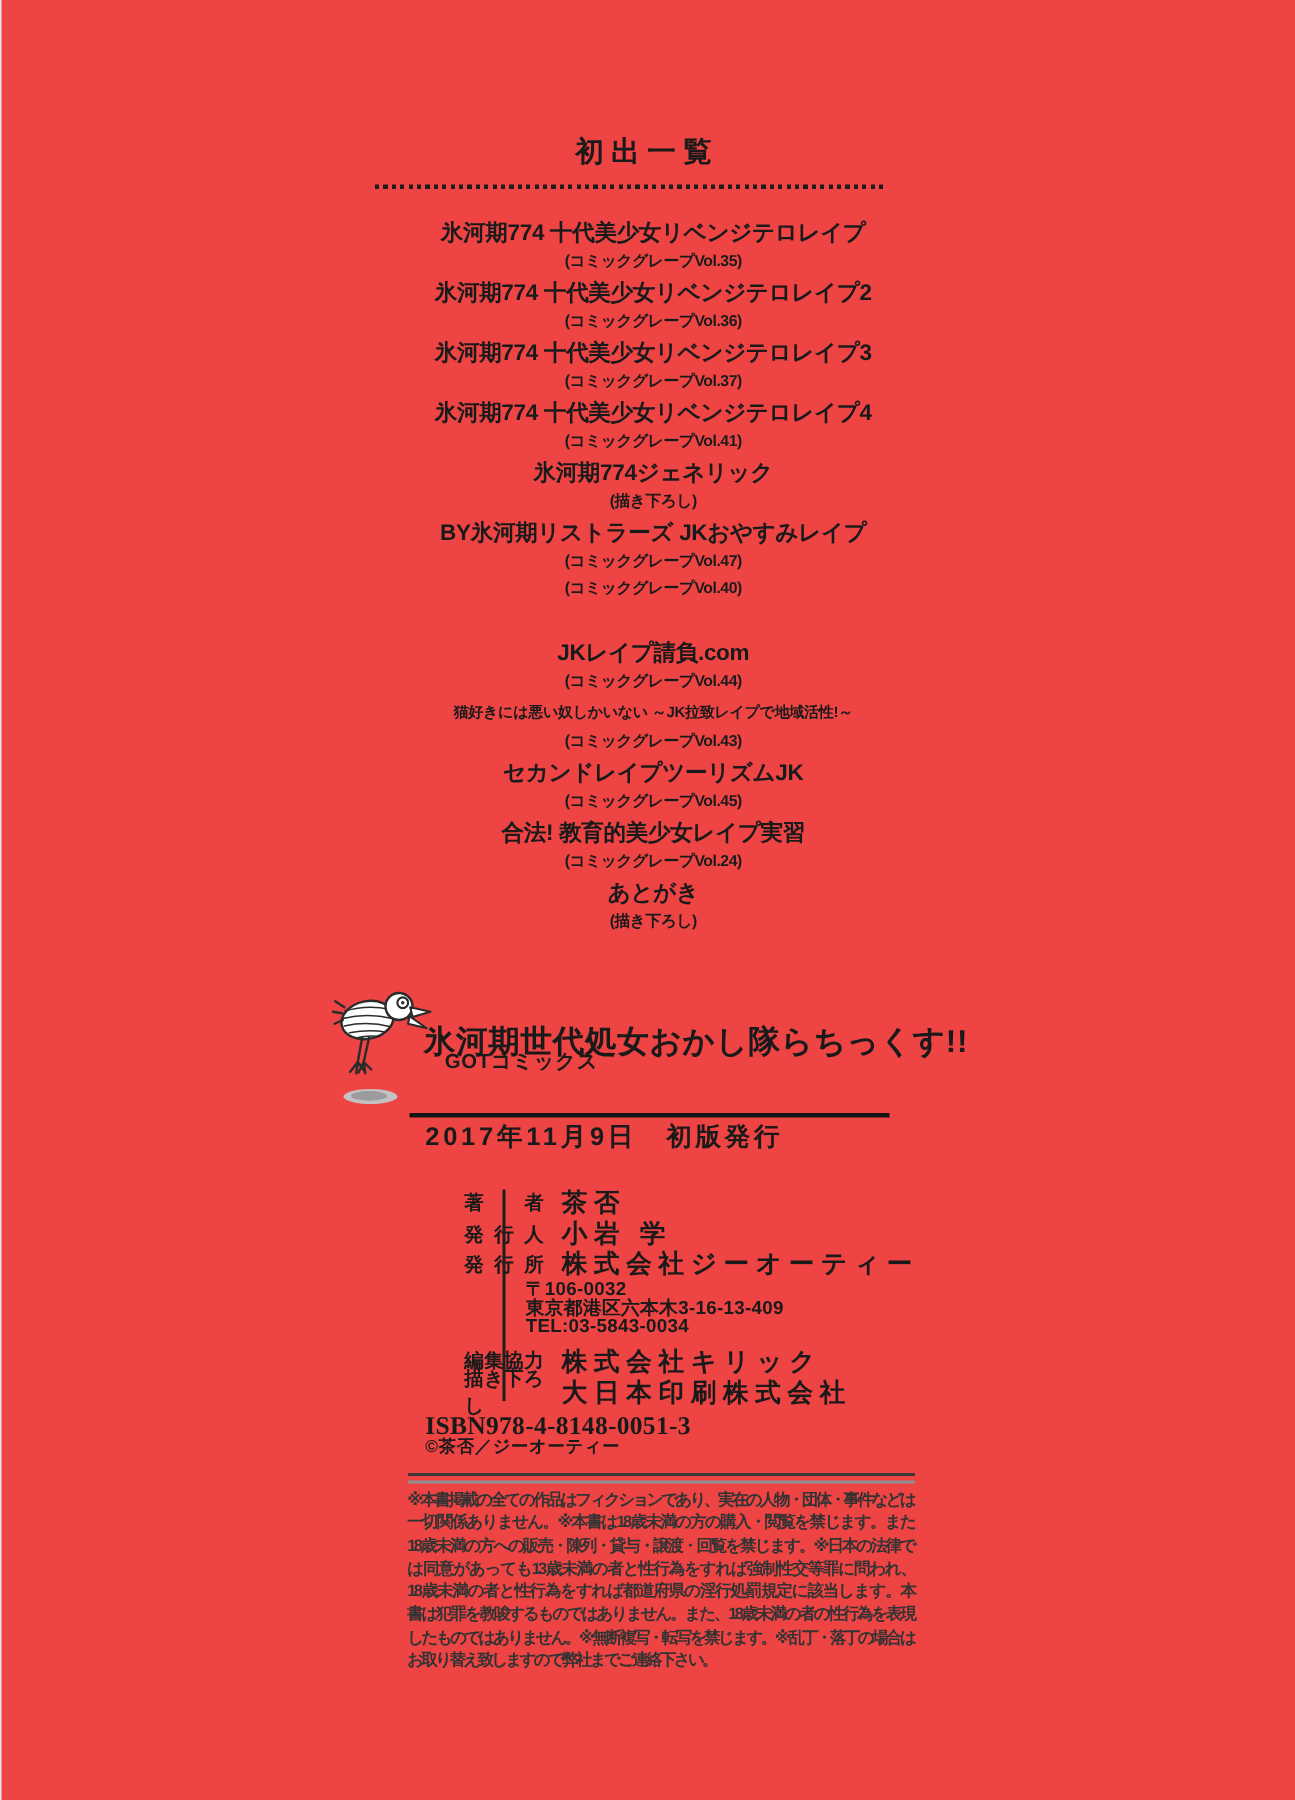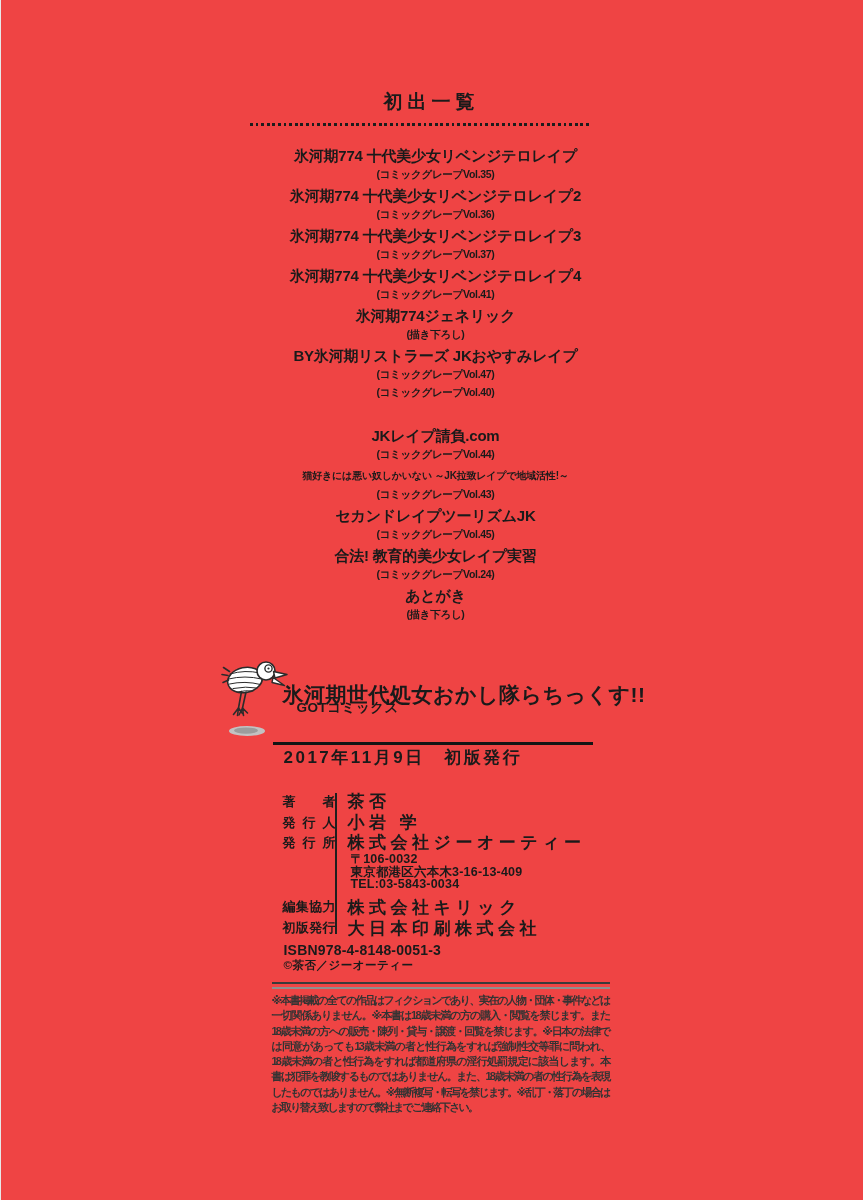--- a/index.html
+++ b/index.html
@@ -26,29 +26,29 @@
   
   .bird{position:absolute;left:220px;top:658px;width:100px;height:95px;}
   .imprint{position:absolute;left:296px;top:701px;font-size:13.5px;line-height:14px;letter-spacing:0.5px;}
   .book-title{position:absolute;left:282px;top:682px;font-size:21px;line-height:26px;letter-spacing:0.5px;white-space:nowrap;}
   .title-underline{position:absolute;left:272px;top:742px;width:320px;height:3px;background:#141414;}
   .edition{position:absolute;left:283px;top:749px;font-size:17px;line-height:18px;letter-spacing:2.5px;white-space:nowrap;}
   
   .credits{position:absolute;left:282px;top:791px;width:340px;}
   .credits .vline{position:absolute;left:52px;top:2px;width:2px;height:141px;background:#1f1f1f;}
   .crow{display:flex;align-items:center;}
-  .crow .lbl{width:53px;font-size:13px;letter-spacing:0;text-align:justify;text-align-last:justify;}
+  .crow .lbl{width:53px;font-size:13px;letter-spacing:0;text-align:justify;text-align-last:justify;margin-left:27px;}
   .crow .val{padding-left:12px;font-size:17px;letter-spacing:4.5px;white-space:nowrap;}
   .r-main{height:21px;}
   .r-pub{height:19px;}
   .addr{padding:1px 0 6px 0;}
   .addr .a{padding-left:68px;font-size:12.5px;line-height:12.6px;letter-spacing:0.2px;white-space:nowrap;}
   
   .isbn-block{position:absolute;left:283px;top:943px;}
-  .isbn-block .i{font-size:14px;line-height:15px;letter-spacing:0.2px;}
+  .isbn-block .i{font-size:17px;line-height:15px;letter-spacing:0.2px;font-family:Liberation Serif, serif;}
   .isbn-block .c{font-size:11.5px;line-height:14px;letter-spacing:0.5px;}
   
   .double-rule{
     position:absolute;left:271px;top:982px;width:338px;height:3px;
     border-top:2.5px solid #3a3a3a;border-bottom:2px solid #8f8f8f;
   }
   .disclaimer{position:absolute;left:271px;top:993px;width:338px;color:#333333;}
   .disclaimer .dl{
     font-size:11px;line-height:15.3px;letter-spacing:-1.8px;
     white-space:nowrap;text-align-last:justify;
@@ -159,21 +159,21 @@
     <div class="addr">
       <div class="a">〒106-0032</div>
       <div class="a">東京都港区六本木3-16-13-409</div>
       <div class="a">TEL:03-5843-0034</div>
     </div>
     <div class="crow r-main">
       <div class="lbl">編集協力</div>
       <div class="val">株式会社キリック</div>
     </div>
     <div class="crow r-main">
-      <div class="lbl">初版発行</div>
+      <div class="lbl">描き下ろし</div>
       <div class="val">大日本印刷株式会社</div>
     </div>
   </div>
 
   <div class="isbn-block">
     <div class="i">ISBN978-4-8148-0051-3</div>
     <div class="c">©茶否／ジーオーティー</div>
   </div>
 
   <div class="double-rule"></div>

